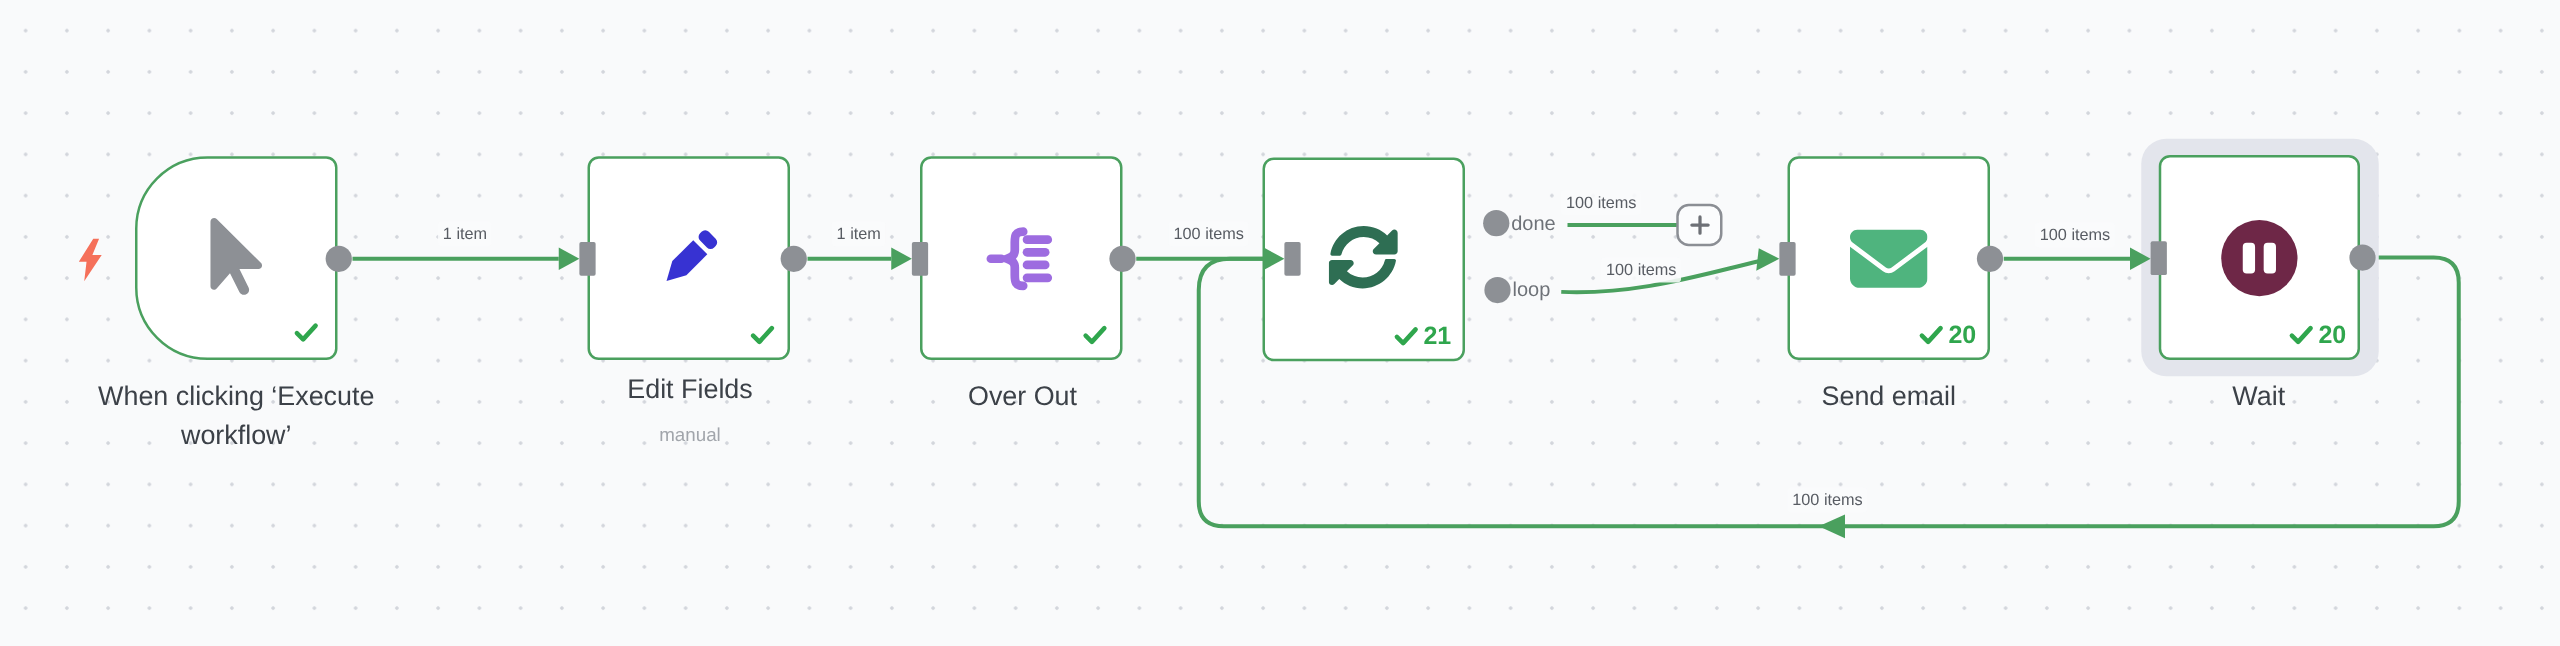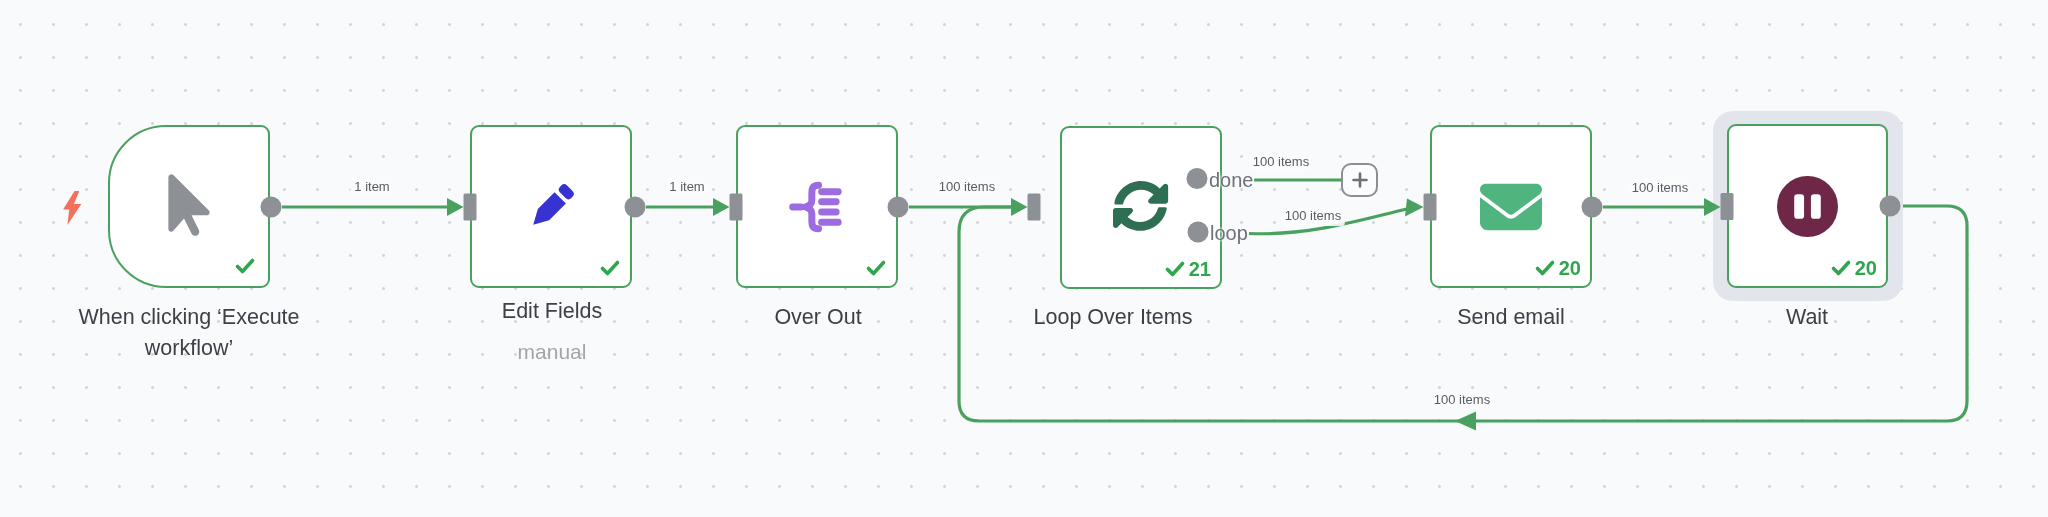--- a/index.html
+++ b/index.html
@@ -30,30 +30,30 @@
   .check-badge{
     position:absolute;right:9px;bottom:7px;display:flex;align-items:center;gap:3px;z-index:4;
   }
   .run-count{font-size:20px;font-weight:700;color:#2fa64d;line-height:1;}
   .node-label{
     position:absolute;width:500px;text-align:center;z-index:2;
     font-size:21.5px;font-weight:500;color:#3c4148;line-height:31px;pointer-events:none;
   }
   .node-sub{
     position:absolute;width:500px;text-align:center;z-index:2;
-    font-size:21px;font-weight:400;color:#a1a5ab;pointer-events:none;
+    font-size:15px;font-weight:400;color:#a1a5ab;pointer-events:none;
   }
   .conn-label{
     position:absolute;transform:translate(-50%,-50%);z-index:5;white-space:nowrap;
     font-size:13px;color:#585c63;background:rgba(249,250,252,.88);
     padding:0 4px;border-radius:3px;line-height:20px;
   }
   .port-label{
     position:absolute;transform:translateY(-50%);z-index:5;white-space:nowrap;
-    font-size:20px;color:#6e7278;text-shadow:0 0 3px #f9fafb,0 0 3px #f9fafb;line-height:18px;
+    font-size:16px;color:#6e7278;text-shadow:0 0 3px #f9fafb,0 0 3px #f9fafb;line-height:18px;
   }
   .add-btn{
     position:absolute;left:1341px;top:163px;width:37px;height:34px;z-index:5;
     background:#fbfcfd;border:2.5px solid #8b8e94;border-radius:10px;
     display:flex;align-items:center;justify-content:center;cursor:pointer;
   }
   .bolt{position:absolute;left:62px;top:190px;z-index:2;}
 </style>
 </head>
 <body>
@@ -115,32 +115,31 @@
       <path d="M13.8 17.9 H20.2"></path>
     </svg>
     <div class="check-badge">
       <svg width="22" height="22" viewBox="0 0 22 22">
         <path d="M3.5 11.5 L8.5 16.5 L18.5 5.5" stroke="#2fa64d" stroke-width="3.6" fill="none" stroke-linecap="round" stroke-linejoin="round"></path>
       </svg>
     </div>
   </div>
   <div class="node-label" style="left:568px;top:302px;">Over Out</div>
 
-  <div class="node" style="left:1060px;top:126px;">
+  <div class="node" style="left:1010px;top:126px;">
     <svg width="56" height="56" viewBox="0 0 512 512">
       <path fill="#2e6e53" d="M370.72 133.28C339.458 104.008 298.888 88 255.848 88c-77.458 0-144.328 53.178-162.791 126.85-1.344 5.363-6.122 9.15-11.651 9.15H24.103c-7.498 0-13.194-6.807-11.807-14.176C33.933 94.924 134.813 8 255.848 8c66.448 0 126.791 26.136 171.315 68.685L463.03 40.82c15.119-15.12 40.97-4.411 40.97 16.971V192c0 13.255-10.745 24-24 24H345.792c-21.382 0-32.09-25.851-16.971-40.971l41.899-41.749zM88 256H24c-13.255 0-24 10.745-24 24v134.21c0 21.382 25.851 32.09 40.971 16.971l35.715-35.864C121.057 437.864 181.4 464 247.848 464c121.035 0 221.915-86.924 243.552-201.824 1.387-7.369-4.309-14.176-11.807-14.176h-57.304c-5.529 0-10.307 3.787-11.651 9.15C392.175 330.822 325.306 384 247.848 384c-43.04 0-83.61-16.008-114.872-45.28l41.899-41.749C190.995 281.851 180.287 256 158.905 256H88z"></path>
     </svg>
     <div class="check-badge">
       <svg width="22" height="22" viewBox="0 0 22 22">
         <path d="M3.5 11.5 L8.5 16.5 L18.5 5.5" stroke="#2fa64d" stroke-width="3.6" fill="none" stroke-linecap="round" stroke-linejoin="round"></path>
       </svg>
       <span class="run-count">21</span>
     </div>
   </div>
-  <div class="node-label" style="left:863px;top:302px;">Loop Over Items</div>
   <div class="port-label" style="left:1209px;top:180px;">done</div>
   <div class="port-label" style="left:1210px;top:233px;">loop</div>
 
   <div class="add-btn">
     <svg width="18" height="18" viewBox="0 0 18 18">
       <path d="M9 2.5 V15.5 M2.5 9 H15.5" stroke="#6d7076" stroke-width="2.6" stroke-linecap="round"></path>
     </svg>
   </div>
 
   <div class="node" style="left:1430px;top:125px;">

